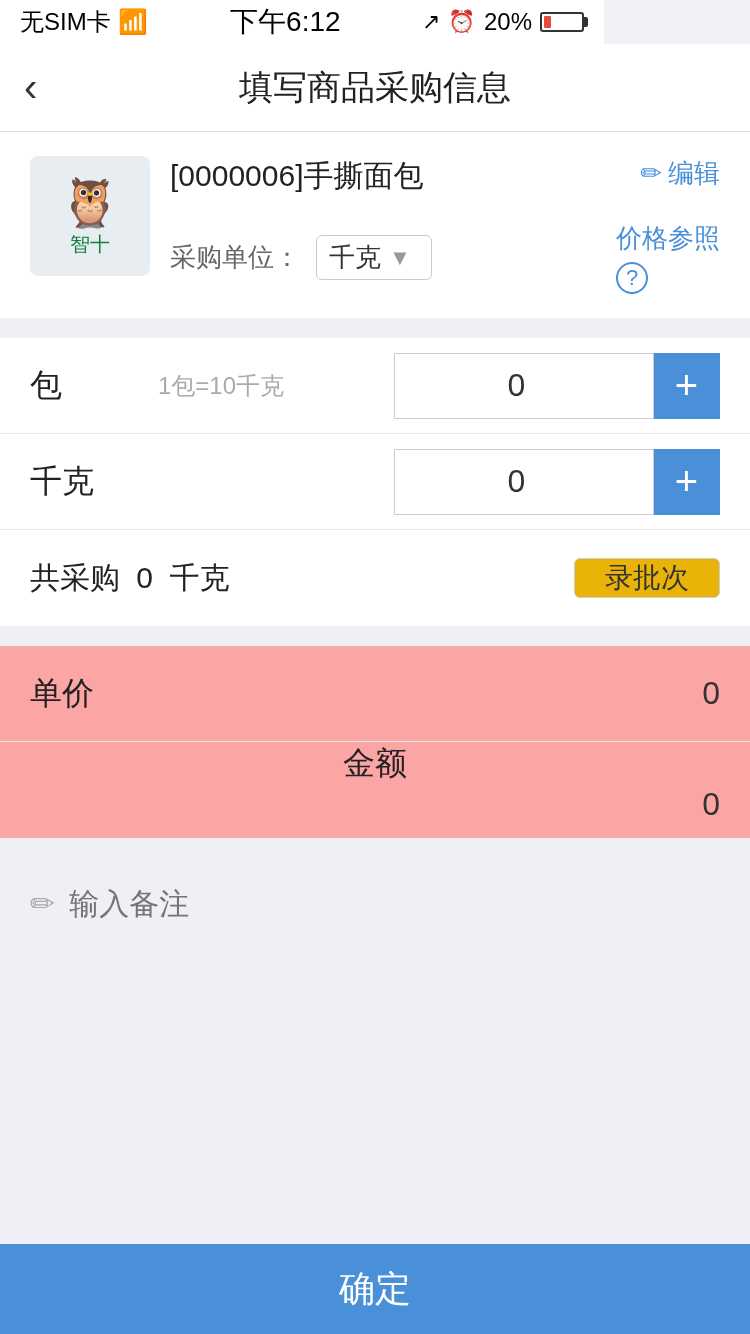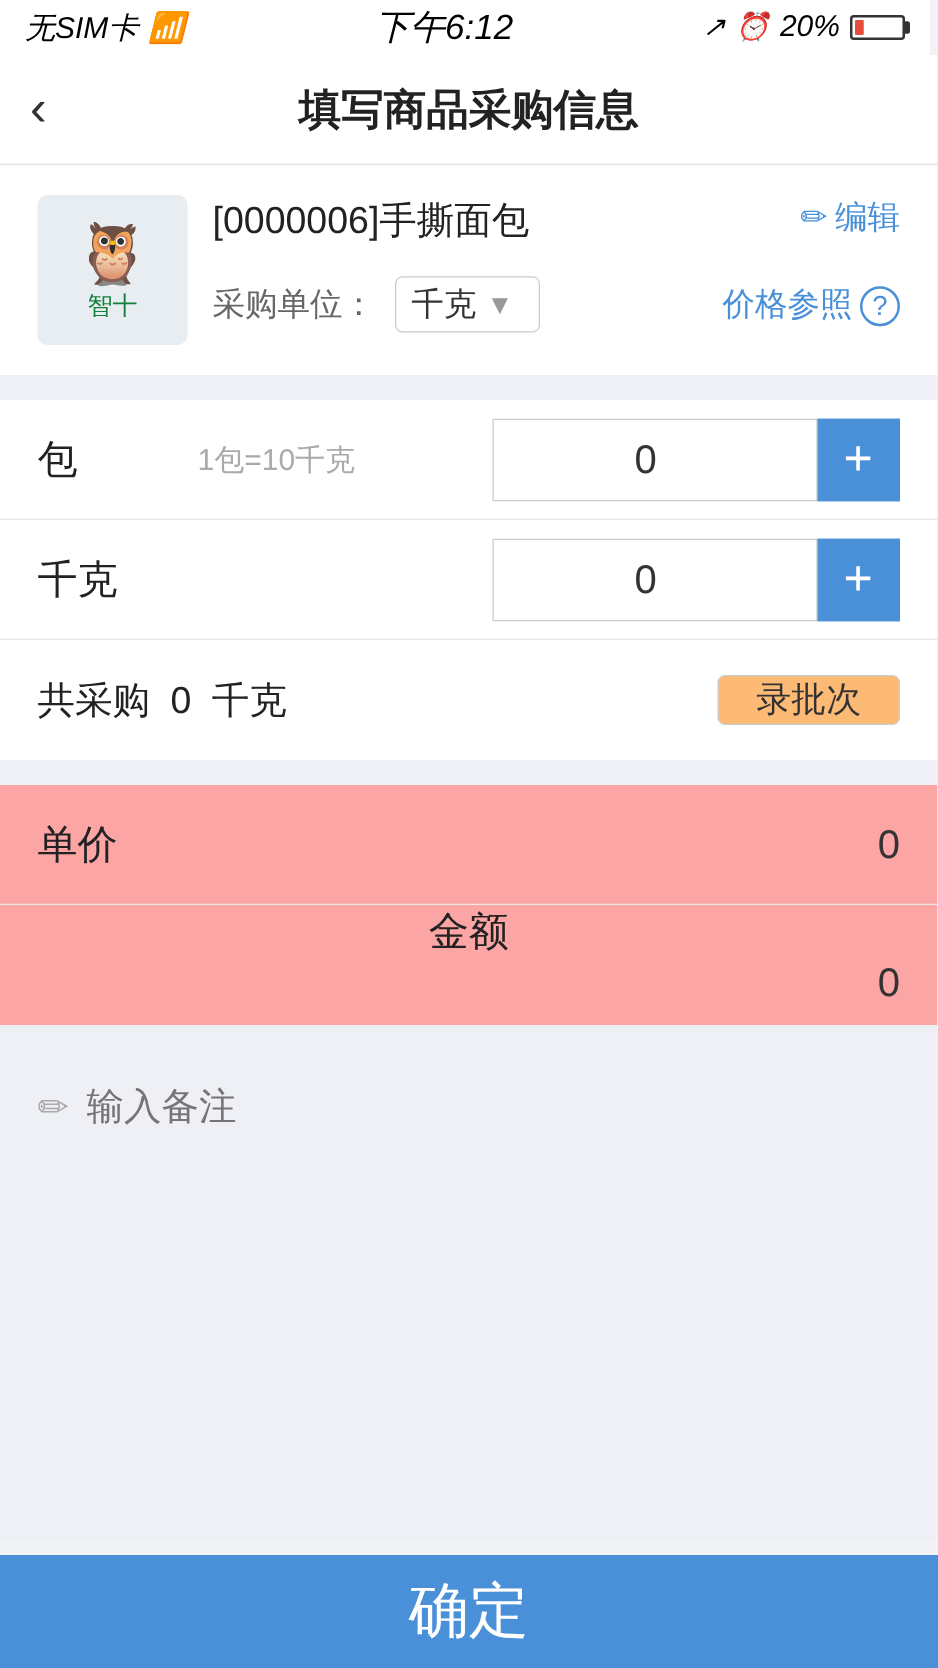--- a/index.html
+++ b/index.html
@@ -7,30 +7,29 @@
     body {
       width: 750px;
       min-height: 1334px;
       font-family: -apple-system, "PingFang SC", "Helvetica Neue", sans-serif;
       background: #f0f2f5;
       font-size: 28px;
     }
 
     
     .status-bar {
-      width: 744px;
+      width: 604px;
       height: 44px;
       background: #fff;
       display: flex;
       align-items: center;
       justify-content: space-between;
       padding: 0 20px;
       font-size: 24px;
       color: #000;
-      font-style: italic;
     }
     .status-left { display: flex; align-items: center; gap: 8px; }
     .status-center { font-size: 28px; font-weight: 500; }
     .status-right { display: flex; align-items: center; gap: 8px; font-size: 24px; }
     .battery-bar {
       width: 44px; height: 20px; border: 2px solid #333; border-radius: 3px; position: relative; display: inline-flex; align-items: center; padding: 2px;
     }
     .battery-bar::after {
       content: ''; position: absolute; right: -6px; top: 50%; transform: translateY(-50%);
       width: 4px; height: 10px; background: #333; border-radius: 0 2px 2px 0;
@@ -52,21 +51,21 @@
     }
     .nav-back {
       position: absolute;
       left: 24px;
       font-size: 40px;
       color: #333;
       cursor: pointer;
     }
     .nav-title {
       font-size: 34px;
-      font-weight: 700;
+      font-weight: 400;
       color: #222;
     }
 
     
     .product-card {
       background: #fff;
       padding: 24px 30px;
       margin-top: 0;
       display: flex;
       align-items: flex-start;
@@ -133,23 +132,24 @@
       display: flex;
       align-items: center;
       gap: 8px;
     }
     .unit-select-arrow { font-size: 22px; color: #999; }
     .price-ref {
       margin-left: auto;
       font-size: 26px;
       color: #4a90d9;
       display: flex;
-      align-items: flex-end;
+      align-items: flex-start;
       gap: 6px;
       cursor: pointer;
+      flex-direction: column;
     }
 
     
     .section-divider {
       height: 20px;
       background: #eef0f5;
     }
 
     
     .input-section {
@@ -213,21 +213,21 @@
       font-size: 30px;
       color: #222;
     }
     .batch-btn {
       margin-left: auto;
       border: 1px solid #ccc;
       border-radius: 6px;
       padding: 0 30px;
       font-size: 28px;
       color: #333;
-      background: #fdba74;
+      background: #eab308;
       cursor: pointer;
     }
 
     
     .price-section {
       background: #fca5a5;
       margin-top: 0;
     }
     .price-row {
       display: flex;
@@ -281,21 +281,21 @@
       left: 0;
       width: 750px;
       background: #4a90d9;
       height: 90px;
       display: flex;
       align-items: center;
       justify-content: center;
       cursor: pointer;
     }
     .confirm-btn-label {
-      font-size: 48px;
+      font-size: 36px;
       color: #fff;
       font-weight: 500;
     }
 
     .wifi-icon { font-size: 24px; }
   </style>
 </head>
 <body>
 
 <div class="status-bar">

